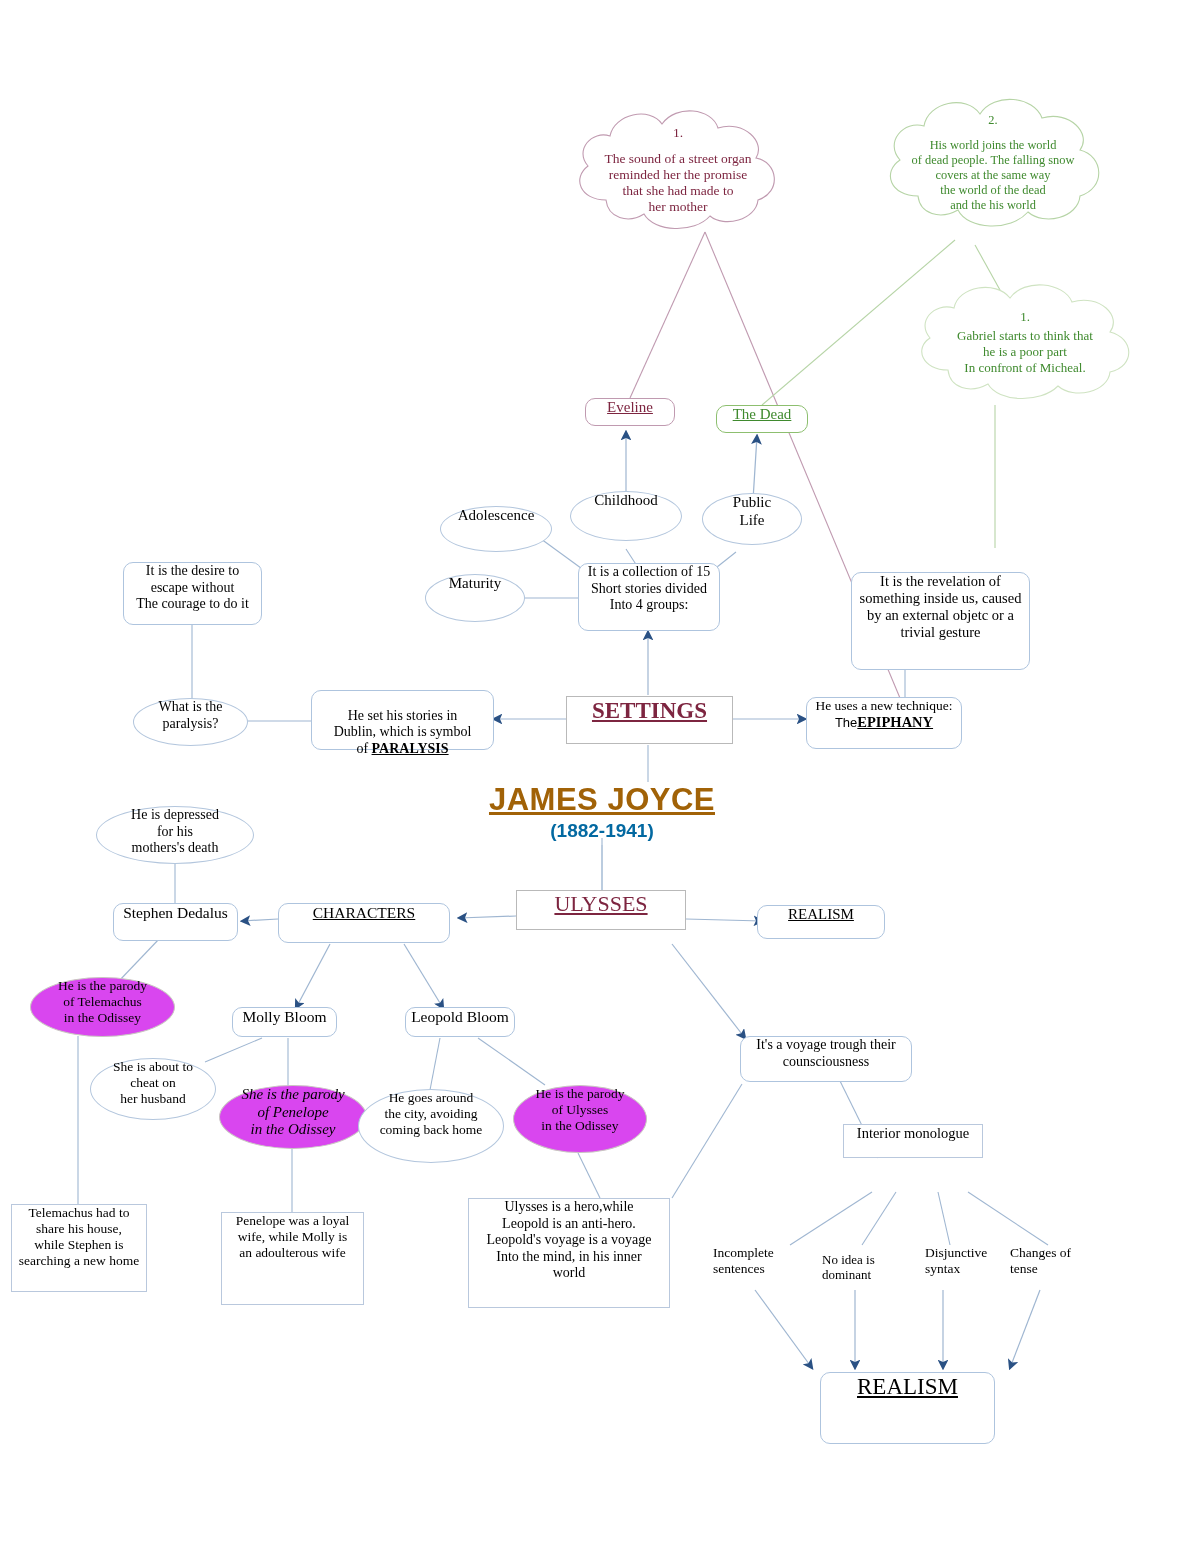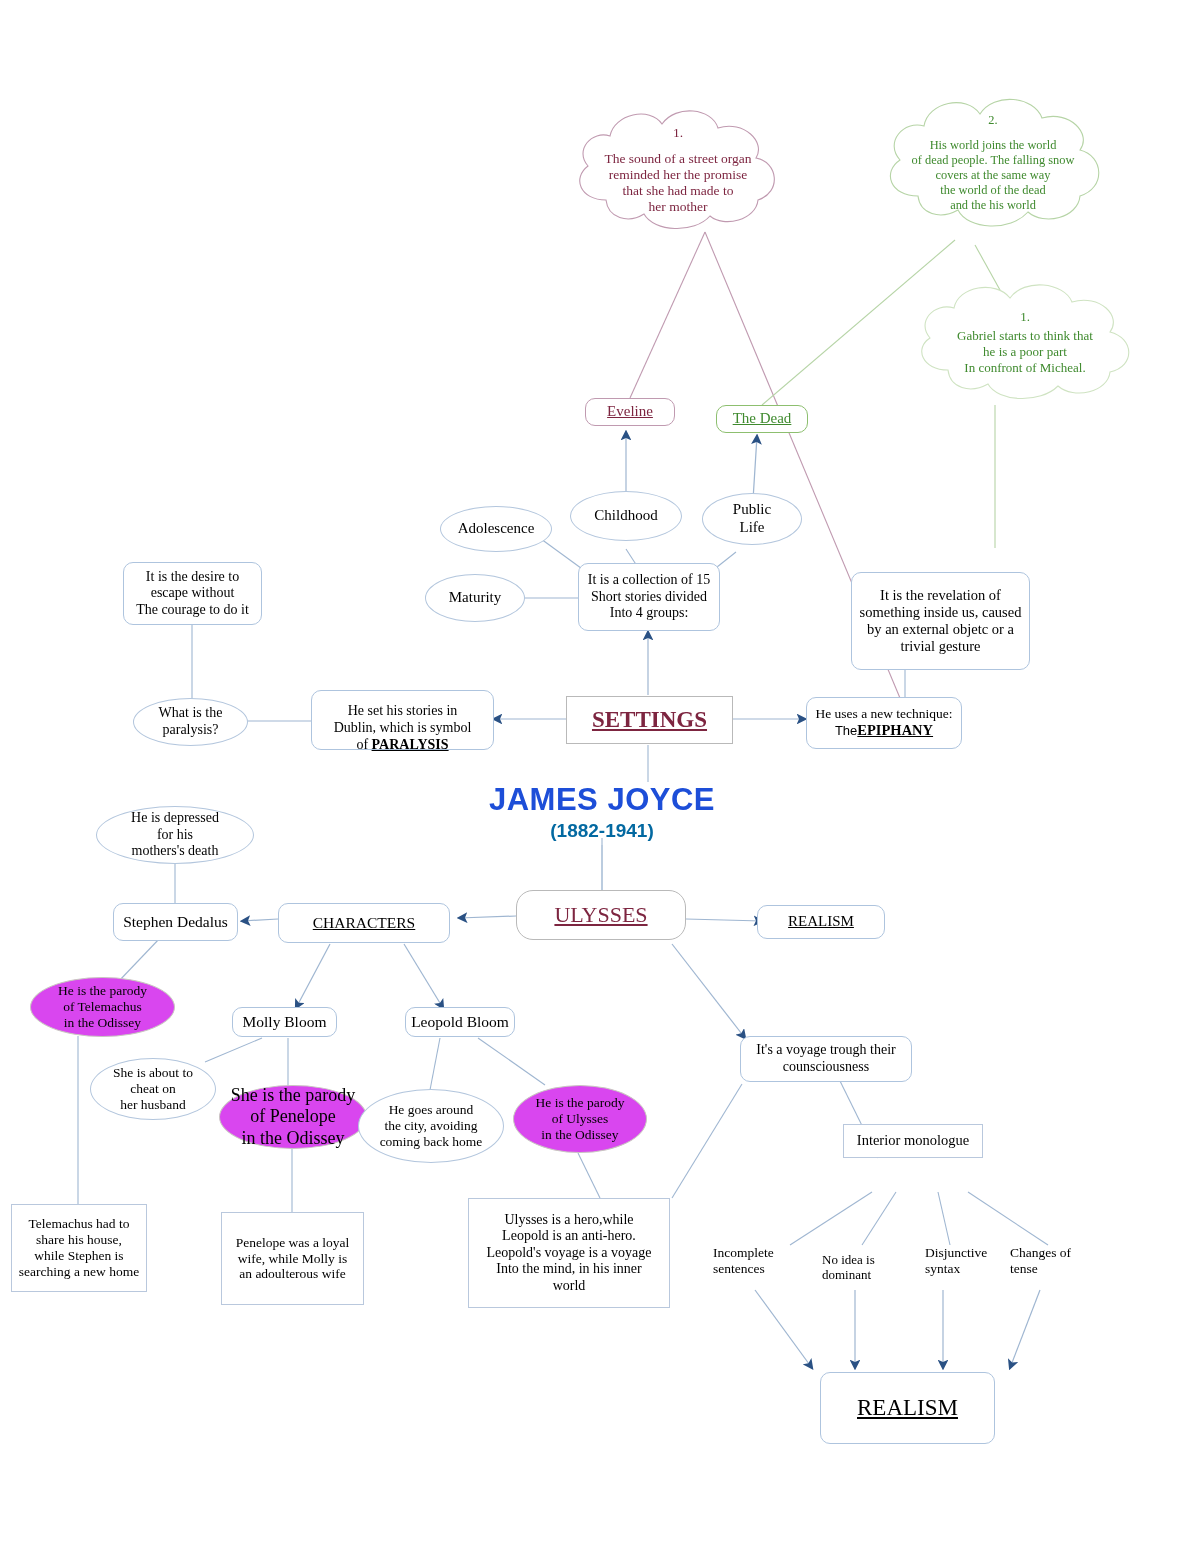--- a/index.html
+++ b/index.html
@@ -1,38 +1,38 @@
 <!DOCTYPE html>
 <html><head>
 <meta charset="utf-8">
 <style>
   html,body{margin:0;padding:0;background:#ffffff;}
   body{font-family:"Liberation Serif", serif;}
   #canvas{position:relative;width:1200px;height:1543px;background:#fff;overflow:hidden;}
   #wires{position:absolute;left:0;top:0;width:1200px;height:1543px;pointer-events:none;}
 
-  .node{position:absolute;box-sizing:border-box;display:flex;align-items:center;
+  .node{position:absolute;box-sizing:border-box;display:flex;
         justify-content:center;text-align:center;line-height:1.18;color:#000;}
   .rrect{border:1px solid #aec4de;border-radius:10px;background:#fff;}
   .srect{border:1px solid #b9b9b9;background:#fff;}
   .thinrect{border:1px solid #b9c8dd;background:#fff;}
   .ellipse{border:1px solid #b3c6dd;border-radius:50%;background:#fff;}
   .ellipse.grey{background:#d946ef;border-color:#c9c6c1;}
   .plain{border:none;background:transparent;}
 
   .cloudwrap{position:absolute;}
   .cloudwrap svg{position:absolute;left:0;top:0;}
   .cloudtext{position:absolute;left:0;top:0;width:100%;height:100%;
              display:flex;flex-direction:column;align-items:center;justify-content:center;
              text-align:center;line-height:1.2;}
   .cnum{margin-bottom:10px;}
 
   .maroon{color:#7d2540;}
   .green{color:#3f8a2e;}
-  .red{color:#1d4ed8;}
+  .red{color:#a16207;text-decoration:underline;}
   .u{text-decoration:underline;}
   .b{font-weight:bold;}
 
   .title{position:absolute;text-align:center;font-family:"Liberation Sans", sans-serif;}
   .title .name{font-size:31px;font-weight:bold;letter-spacing:.5px;}
   .title .years{font-size:19px;font-weight:bold;color:#0369a1;margin-top:2px;}
 
   .sc{font-variant:small-caps;}
 </style>
 </head>
@@ -208,21 +208,21 @@
   <div class="node rrect" style="left:851px;top:572px;width:179px;height:98px;font-size:14.5px;white-space:pre-line;">It is the revelation of
 something inside us, caused
 by an external objetc or a
 trivial gesture</div>
 
   <div class="title" style="left:452px;top:782px;width:300px;">
     <div class="name red">JAMES JOYCE</div>
     <div class="years">(1882-1941)</div>
   </div>
 
-  <div class="node srect" style="left:516px;top:890px;width:170px;height:50px;border-radius:17px;">
+  <div class="node srect" style="left:516px;top:890px;width:170px;height:40px;">
     <span class="maroon u" style="font-size:22px;">ULYSSES</span>
   </div>
 
   <div class="node rrect" style="left:278px;top:903px;width:172px;height:40px;">
     <span class="u" style="font-size:15.5px;">CHARACTERS</span>
   </div>
 
   <div class="node rrect" style="left:757px;top:905px;width:128px;height:34px;">
     <span class="u sc" style="font-size:15px;">REALISM</span>
   </div>
@@ -241,21 +241,21 @@
 share his house,
 while Stephen is
 searching a new home</div>
 
   <div class="node rrect" style="left:232px;top:1007px;width:105px;height:30px;font-size:15.5px;">Molly Bloom</div>
 
   <div class="node ellipse" style="left:90px;top:1058px;width:126px;height:62px;font-size:13.5px;white-space:pre-line;">She is about to
 cheat on
  her husband</div>
 
-  <div class="node ellipse grey" style="left:219px;top:1085px;width:148px;height:64px;font-size:18px;white-space:pre-line;">She is the parody
+  <div class="node ellipse grey" style="left:219px;top:1085px;width:148px;height:64px;font-size:15px;white-space:pre-line;font-style:italic;">She is the parody
 of Penelope
 in the Odissey</div>
 
   <div class="node thinrect" style="left:221px;top:1212px;width:143px;height:93px;font-size:13.5px;white-space:pre-line;">Penelope was a loyal
 wife, while Molly is
 an adoulterous wife</div>
 
   <div class="node rrect" style="left:405px;top:1007px;width:110px;height:30px;font-size:15.5px;">Leopold Bloom</div>
 
   <div class="node ellipse" style="left:358px;top:1089px;width:146px;height:74px;font-size:13.5px;white-space:pre-line;">He goes around

